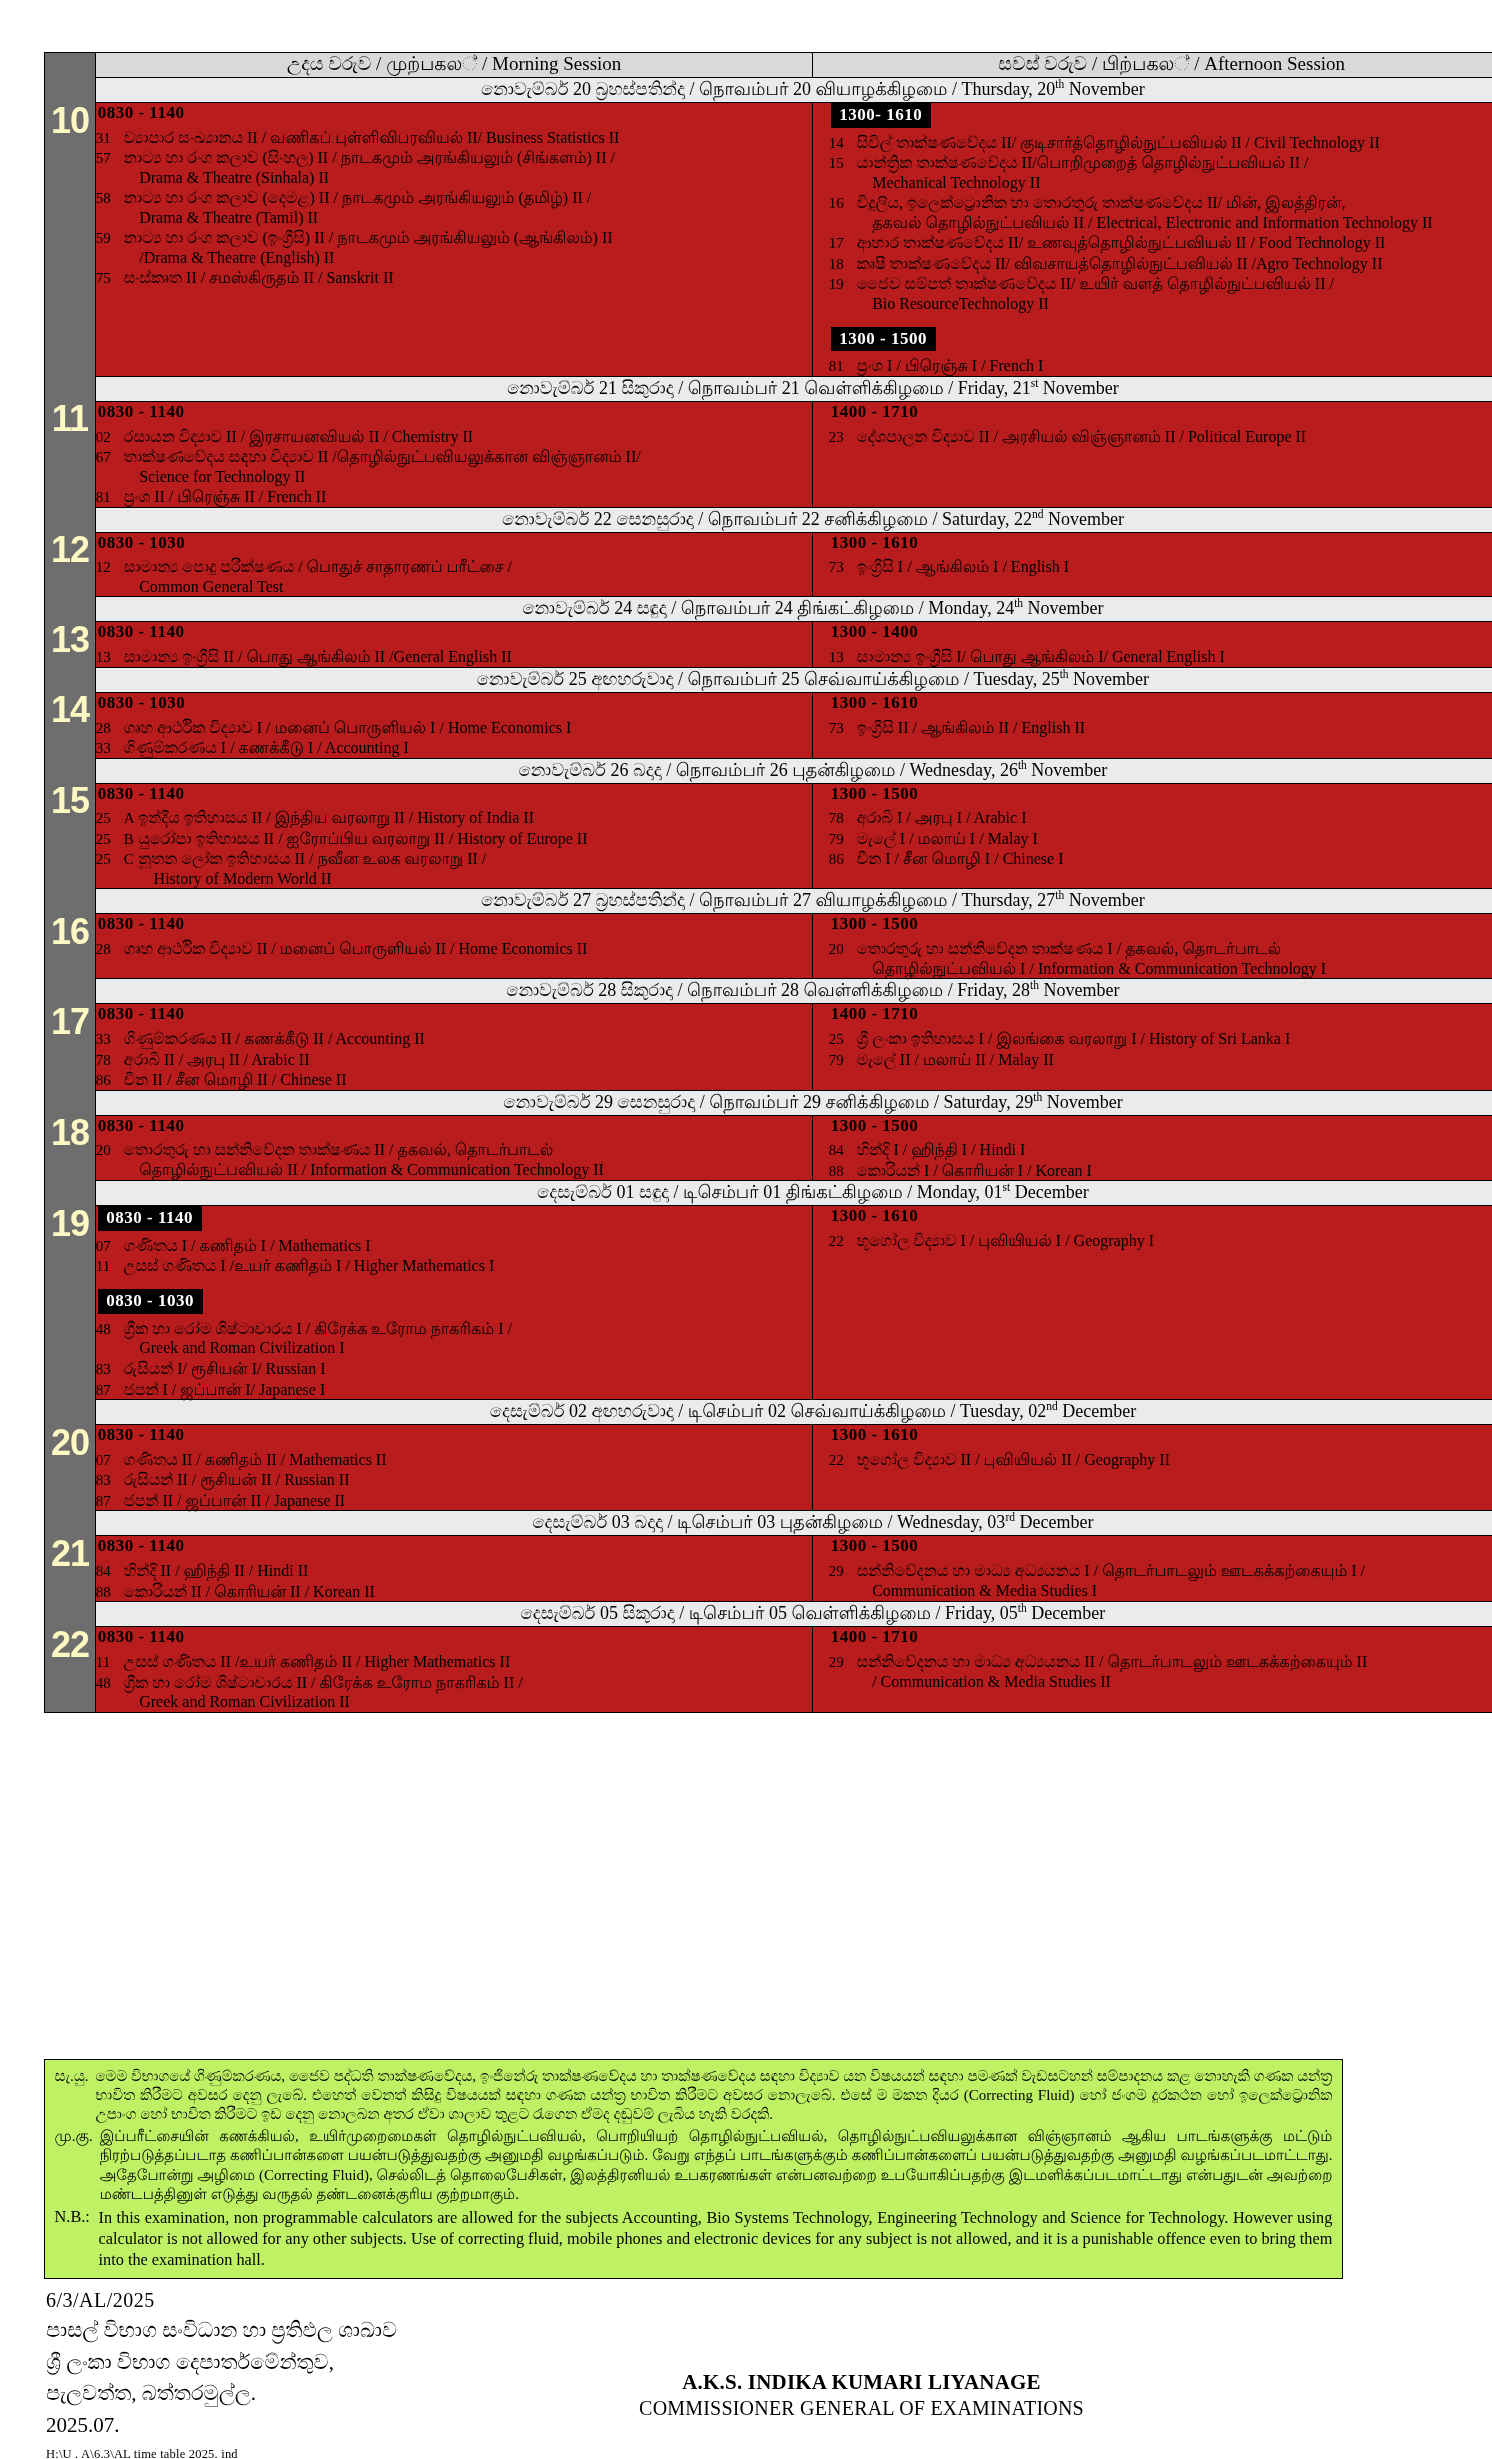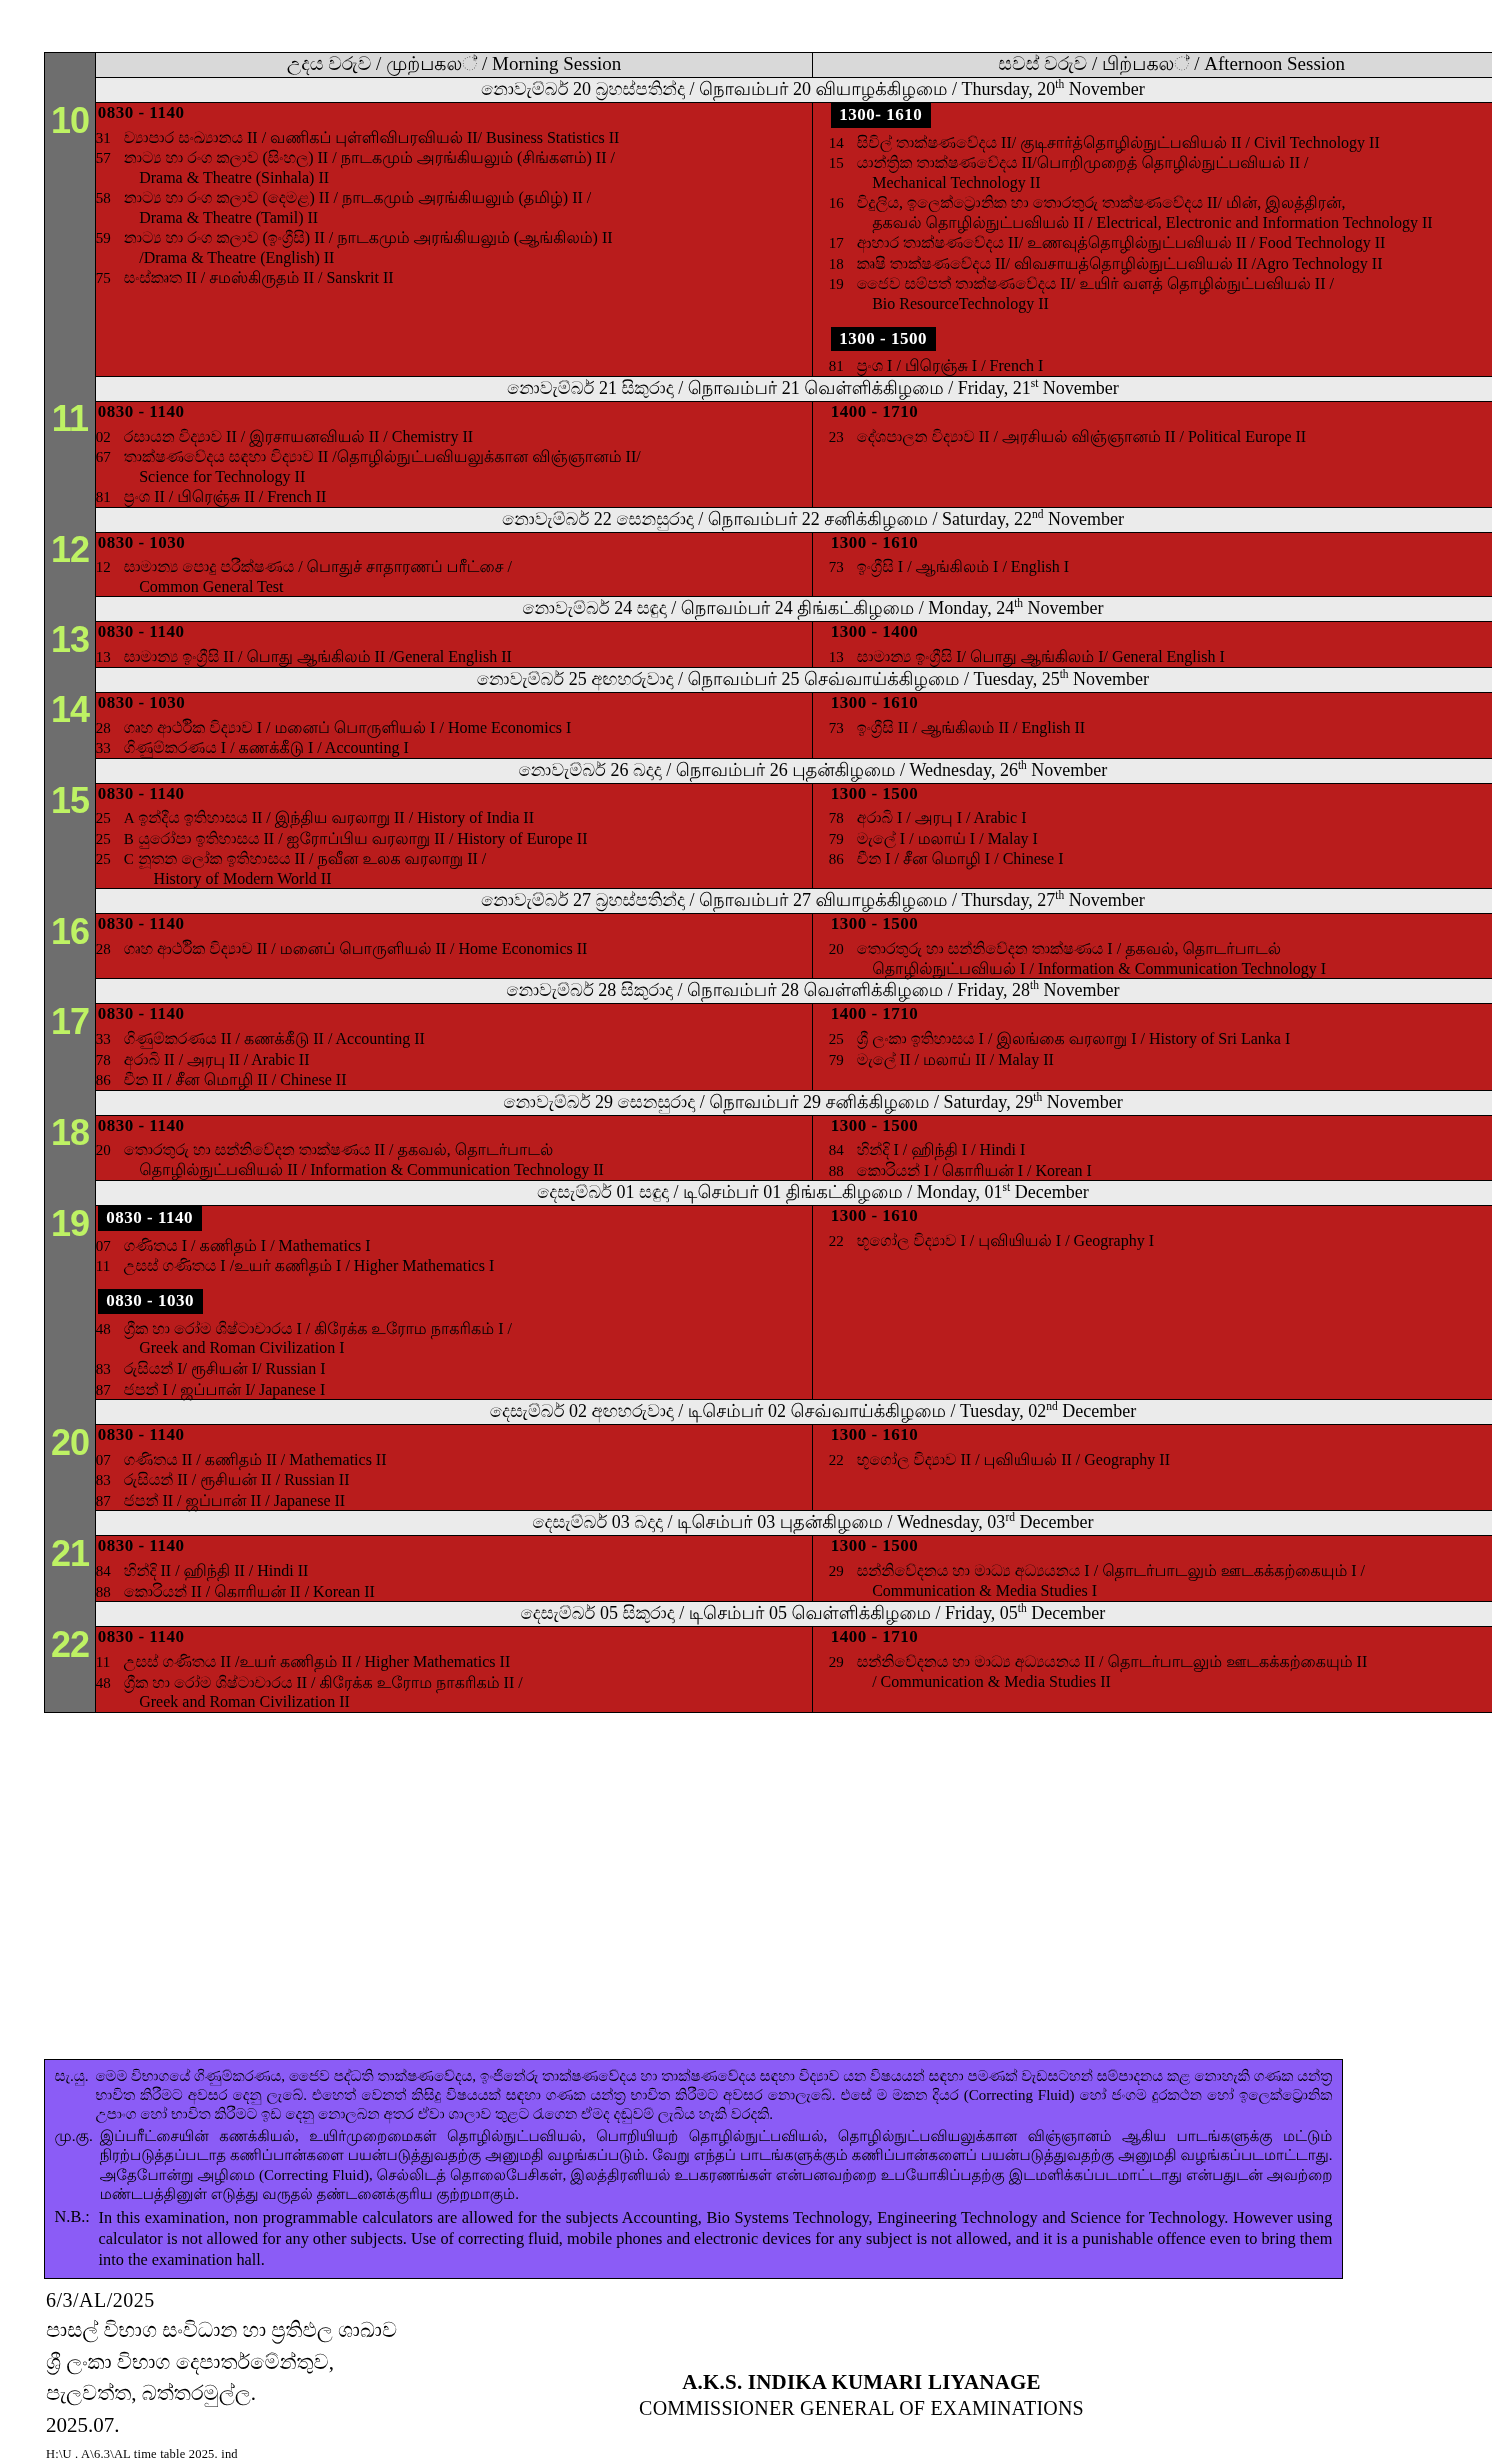--- a/index.html
+++ b/index.html
@@ -26,21 +26,21 @@
   }
   table.tt td { vertical-align: top; padding: 0; }
 
   col.c-day { width: 48px; }
   col.c-am  { width: 678px; }
   col.c-pm  { width: 678px; }
 
   
   .daycell {
     background: #6e6e6e;
-    color: #bef264;
+    color: #fef9c3;
     text-align: center;
     vertical-align: middle;
     font-family: "Liberation Sans", sans-serif;
     font-weight: bold;
     font-size: 36px;
     line-height: 1;
     letter-spacing: -1px;
     border-right: 1.9px solid #000;
   }
   .daycell.blank { background: #6e6e6e; }
@@ -115,21 +115,21 @@
   .subj .nm .cont0 { display: block; padding-left: 0px; }
 
   
   .notes {
     position: absolute;
     left: 44px;
     top: 2059px;
     width: 1299px;
     border: 1.9px solid #000;
     padding: 6.7px 9.6px 7.7px 9.6px;
-    background: #8b5cf6;
+    background: #bef264;
   }
   .note-row { display: flex; margin-bottom: 2.9px; }
   .note-row:last-child { margin-bottom: 0; }
   .note-tag {
     flex: 0 0 auto;
     font-weight: normal;
     font-size: 15.4px;
     padding-right: 6.7px;
     white-space: nowrap;
   }

